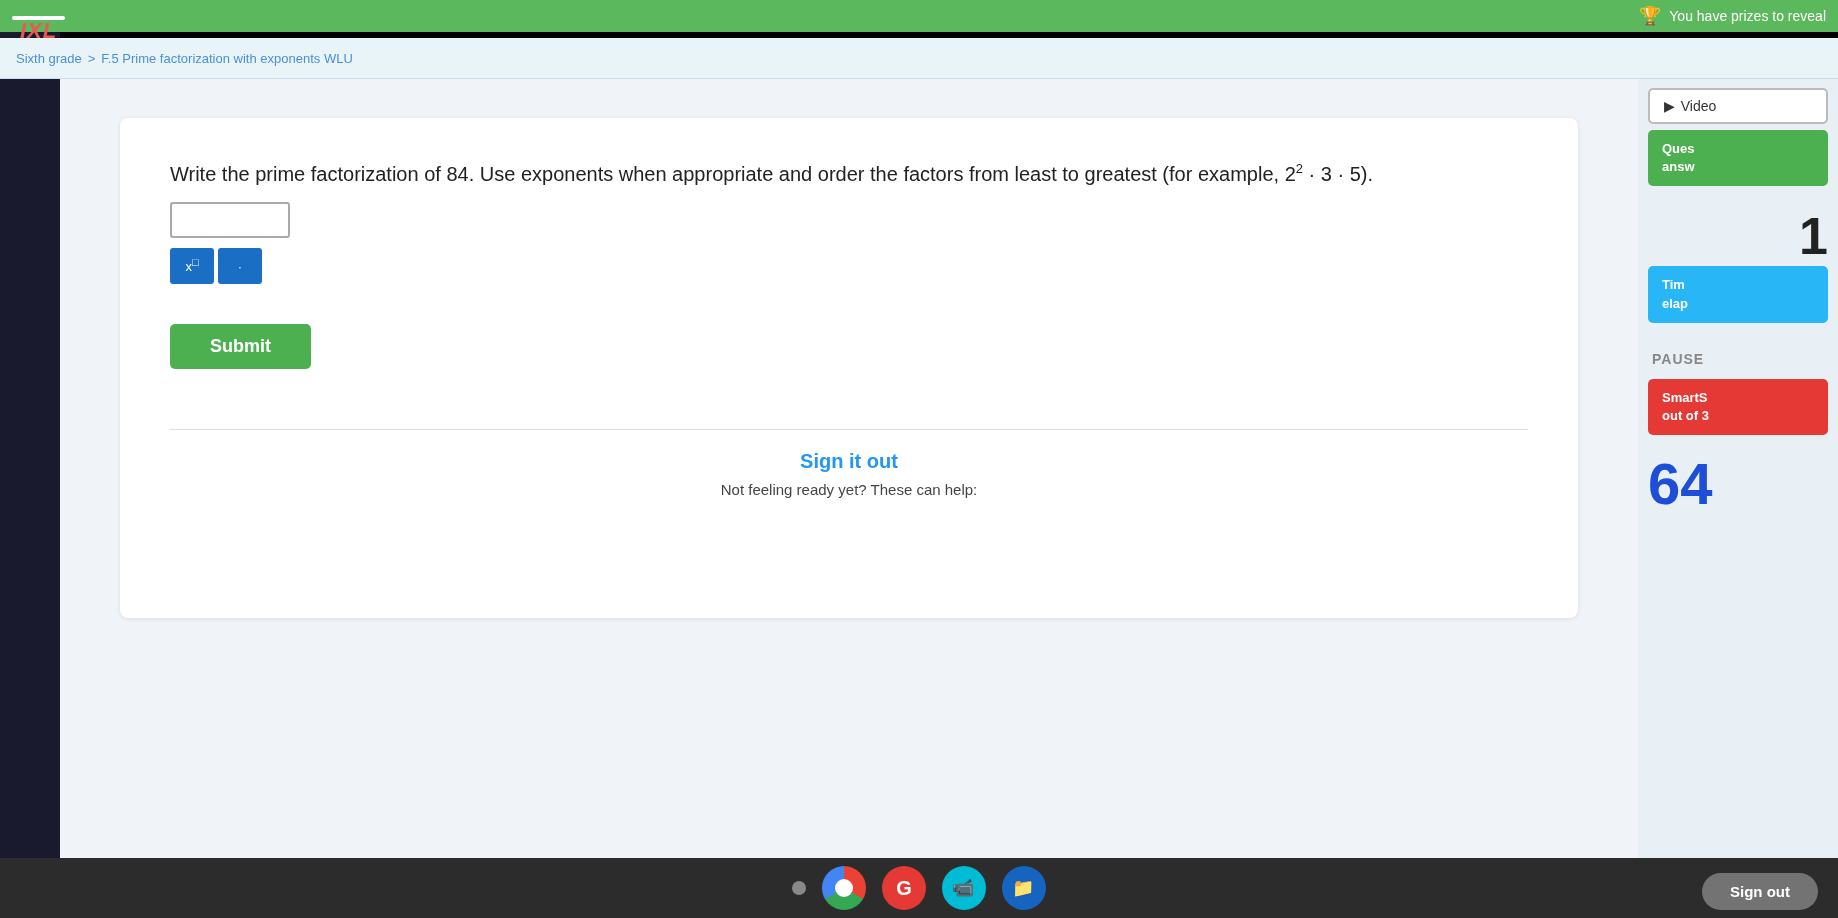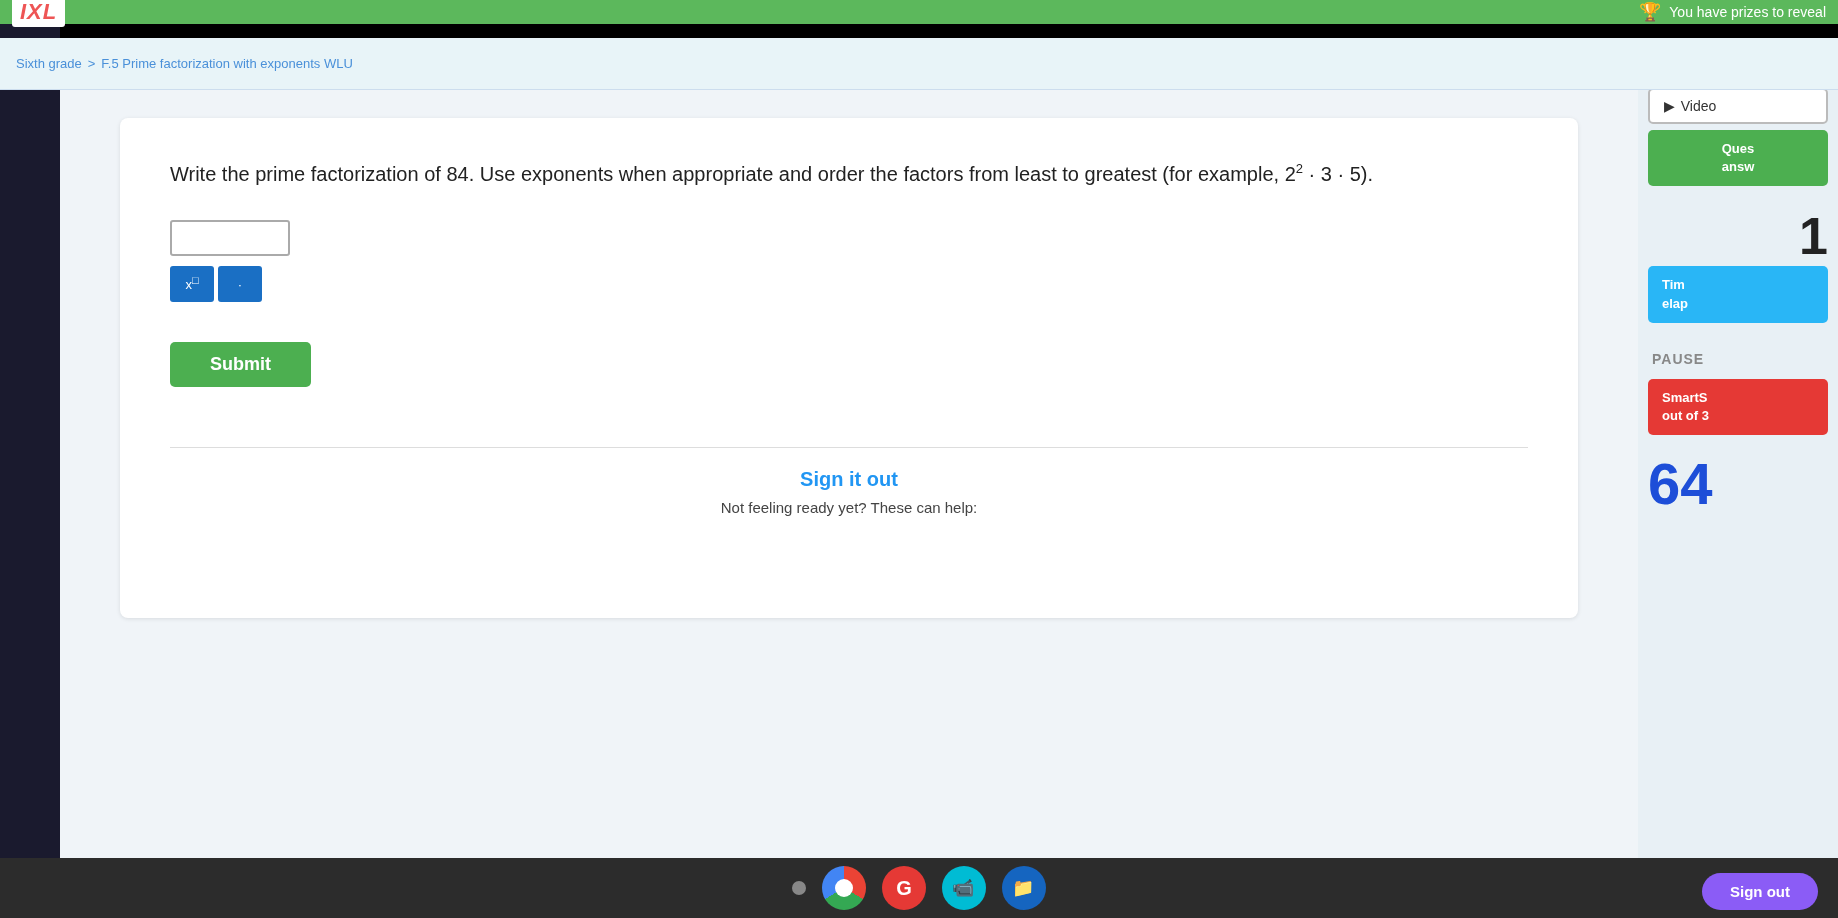--- a/index.html
+++ b/index.html
@@ -14,22 +14,21 @@
 
     
     .top-bar {
       position: absolute;
       top: 0;
       left: 0;
       right: 0;
       height: 24px;
       background: #5cb85c;
       display: flex;
-      align-items: center;
-      padding: 9px 12px;
+      padding: 16px 12px;
       z-index: 10;
     }
 
     .ixl-logo {
       background: #fff;
       color: #e55;
       font-weight: 900;
       font-size: 22px;
       padding: 2px 8px;
       border-radius: 3px;
@@ -50,21 +49,21 @@
       color: #FFD700;
       font-size: 18px;
     }
 
     
     .breadcrumb-bar {
       position: absolute;
       top: 38px;
       left: 0;
       right: 0;
-      height: 52px;
+      height: 41px;
       background: #e8f4f8;
       display: flex;
       align-items: center;
       padding: 0 16px;
       font-size: 13px;
       color: #555;
       border-bottom: 1px solid #cde;
       z-index: 9;
     }
 
@@ -103,21 +102,21 @@
       padding: 40px 50px 50px;
       box-shadow: 0 1px 4px rgba(0,0,0,0.1);
       min-height: 500px;
       position: relative;
     }
 
     .question-text {
       font-size: 20px;
       color: #222;
       line-height: 1.6;
-      margin-bottom: 30px;
+      margin-bottom: 12px;
     }
 
     .question-text sup {
       font-size: 13px;
     }
 
     
     .answer-area {
       display: flex;
       flex-direction: column;
@@ -221,21 +220,21 @@
 
     .questions-answered-btn {
       margin: 6px 10px 0;
       background: #4caf50;
       border: none;
       border-radius: 5px;
       padding: 10px 14px;
       color: #fff;
       font-size: 13px;
       font-weight: bold;
-      text-align: center;
+      text-align: left;
       cursor: pointer;
       line-height: 1.4;
     }
 
     .score-number {
       font-size: 52px;
       font-weight: 900;
       color: #222;
       text-align: right;
       padding: 20px 10px 0;
@@ -321,21 +320,21 @@
     .chrome-icon::after { content: ''; position: absolute; width: 18px; height: 18px; background: #fff; border-radius: 50%; }
 
     .red-icon { background: #e53935; }
     .teal-icon { background: #00bcd4; }
     .blue-icon { background: #1565c0; }
 
     .sign-out-btn {
       position: absolute;
       bottom: 8px;
       right: 20px;
-      background: #8b5cf6;
+      background: #737373;
       border: none;
       border-radius: 20px;
       color: #fff;
       font-size: 15px;
       font-weight: bold;
       padding: 10px 28px;
       cursor: pointer;
       text-align: center;
     }
 

